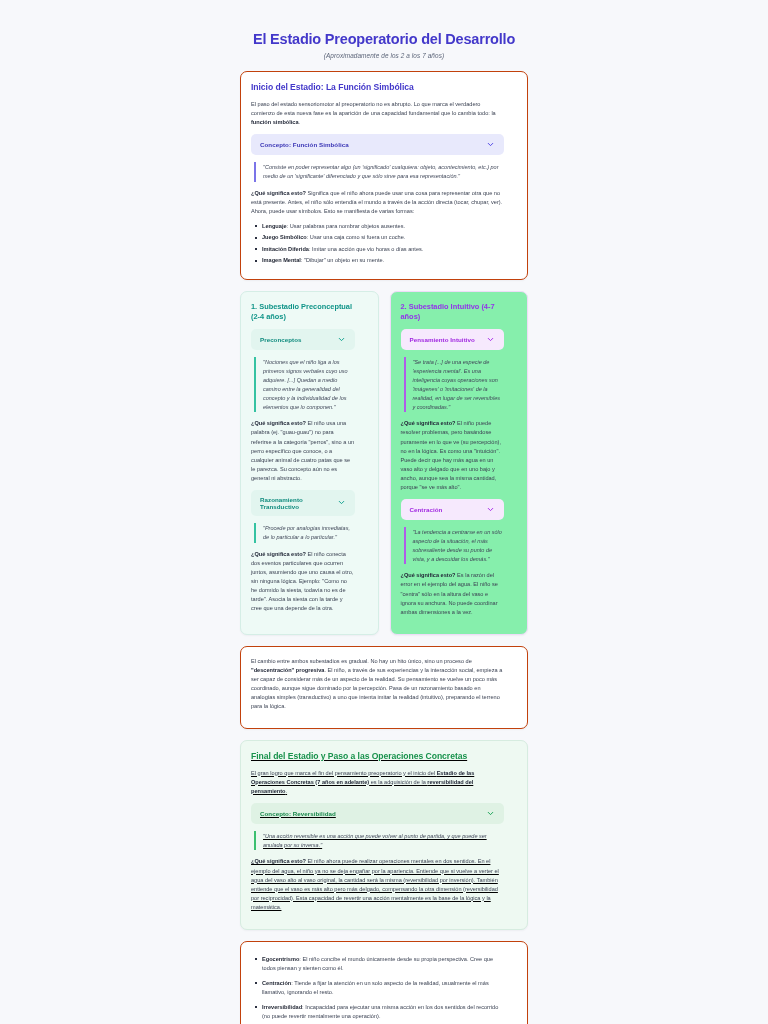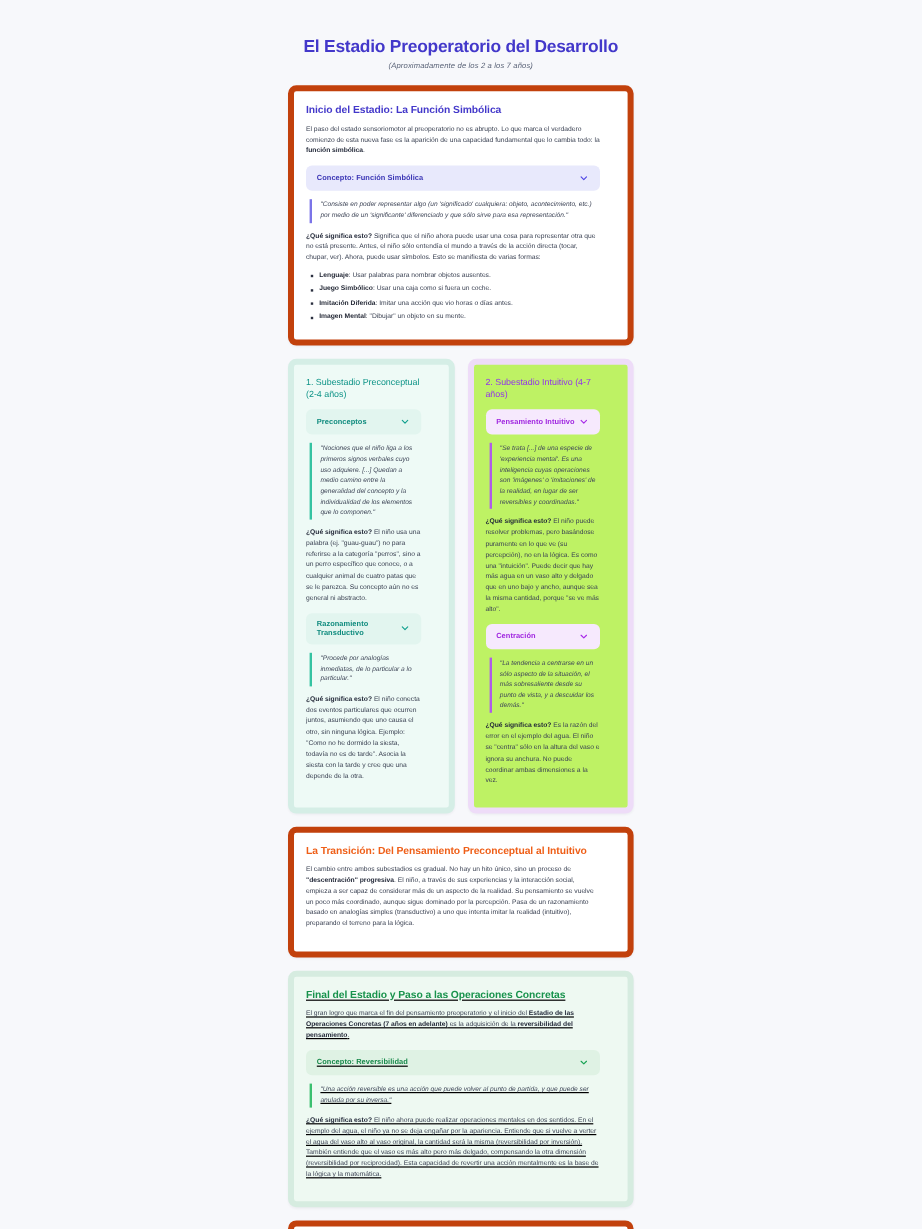--- a/index.html
+++ b/index.html
@@ -37,21 +37,21 @@
     color: #5b6478;
     text-align: center;
     margin: 0 0 12px 0;
     font-style: italic;
     letter-spacing: 0.1px;
   }
 
   
   .card {
     background: #ffffff;
-    border: 5px solid #c2410c;
+    border: 1px solid #c2410c;
     border-radius: 7px;
     padding: 10px 23px 11px 10px;
     margin-bottom: 11px;
     box-shadow: 0 1px 2px rgba(20,25,50,0.045);
   }
   .card.tint-green  { background: #eef9f2; border-color: #d6ece0; text-decoration: underline; }
   .card.tint-white  { background: #ffffff; }
 
   .card-title {
     font-size: 8.6px;
@@ -143,22 +143,22 @@
     display: flex;
     gap: 11px;
     margin-bottom: 11px;
   }
   .cols > .card {
     flex: 1 1 0;
     margin-bottom: 0;
     min-width: 0;
   }
   .card.tint-mint { background: #eefaf6; border-color: #d5eee6; }
-  .card.tint-lilac{ background: #bef264; border-color: #eedcf8; }
-  .sub-title { font-size: 7.4px; font-weight: normal; line-height: 1.35; margin:0 0 5px 0;}
+  .card.tint-lilac{ background: #86efac; border-color: #eedcf8; }
+  .sub-title { font-size: 7.4px; font-weight: bold; line-height: 1.35; margin:0 0 5px 0;}
 </style>
 </head>
 <body>
 
 <div class="page">
   <div class="wrap">
 
     <h1 class="doc-title">El Estadio Preoperatorio del Desarrollo</h1>
     <div class="doc-subtitle">(Aproximadamente de los 2 a los 7 años)</div>
 
@@ -247,21 +247,20 @@
 
         <div class="quote q-purple">"La tendencia a centrarse en un sólo aspecto de la situación, el más sobresaliente desde su punto de vista, y a descuidar los demás."</div>
 
         <p class="body-text">
           <b>¿Qué significa esto?</b><span> Es la razón del error en el ejemplo del agua. El niño se "centra" sólo en la altura del vaso e ignora su anchura. No puede coordinar ambas dimensiones a la vez.</span>
         </p>
       </div>
     </div>
 
     <div class="card tint-white">
-      <div class="card-title t-orange">La Transición: Del Pensamiento Preconceptual al Intuitivo</div>
       <p class="body-text">
         <span>El cambio entre ambos subestadios es gradual. No hay un hito único, sino un proceso de </span><b>"descentración" progresiva</b><span>. El niño, a través de sus experiencias y la interacción social, empieza a ser capaz de considerar más de un aspecto de la realidad. Su pensamiento se vuelve un poco más coordinado, aunque sigue dominado por la percepción. Pasa de un razonamiento basado en analogías simples (transductivo) a uno que intenta imitar la realidad (intuitivo), preparando el terreno para la lógica.</span>
       </p>
     </div>
 
     <div class="card tint-green">
       <div class="card-title t-green">Final del Estadio y Paso a las Operaciones Concretas</div>
 
       <p class="body-text">
         <span>El gran logro que marca el fin del pensamiento preoperatorio y el inicio del </span><b>Estadio de las Operaciones Concretas (7 años en adelante)</b><span> es la adquisición de la </span><b>reversibilidad del pensamiento</b><span>.</span>

